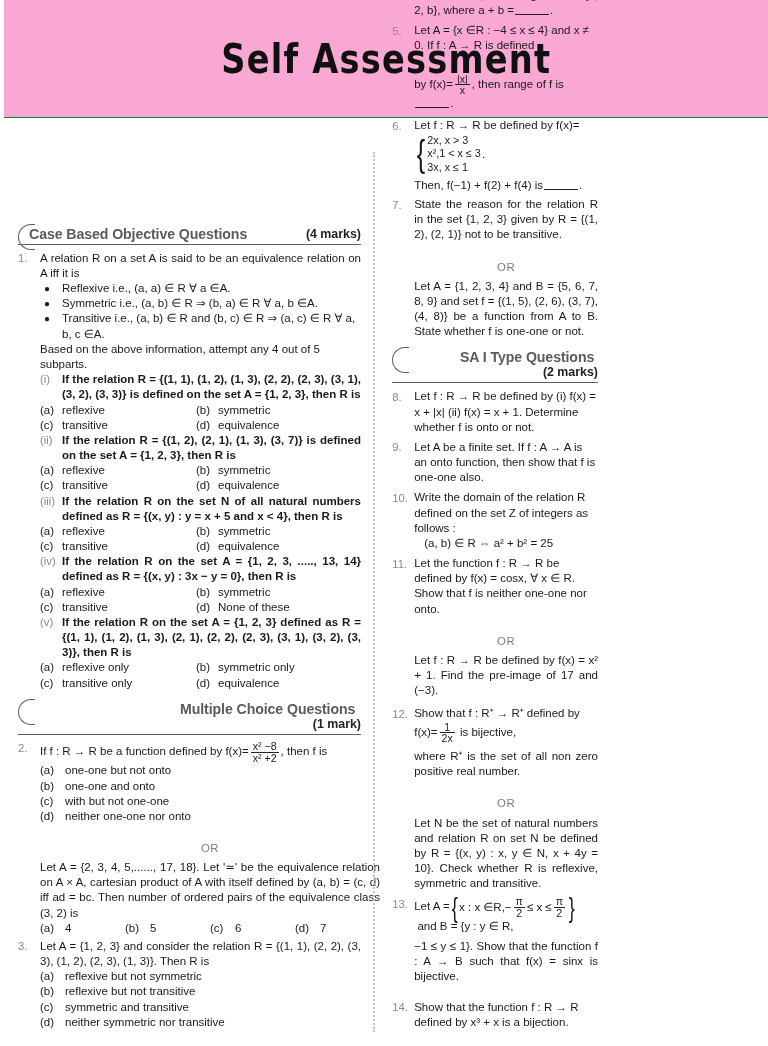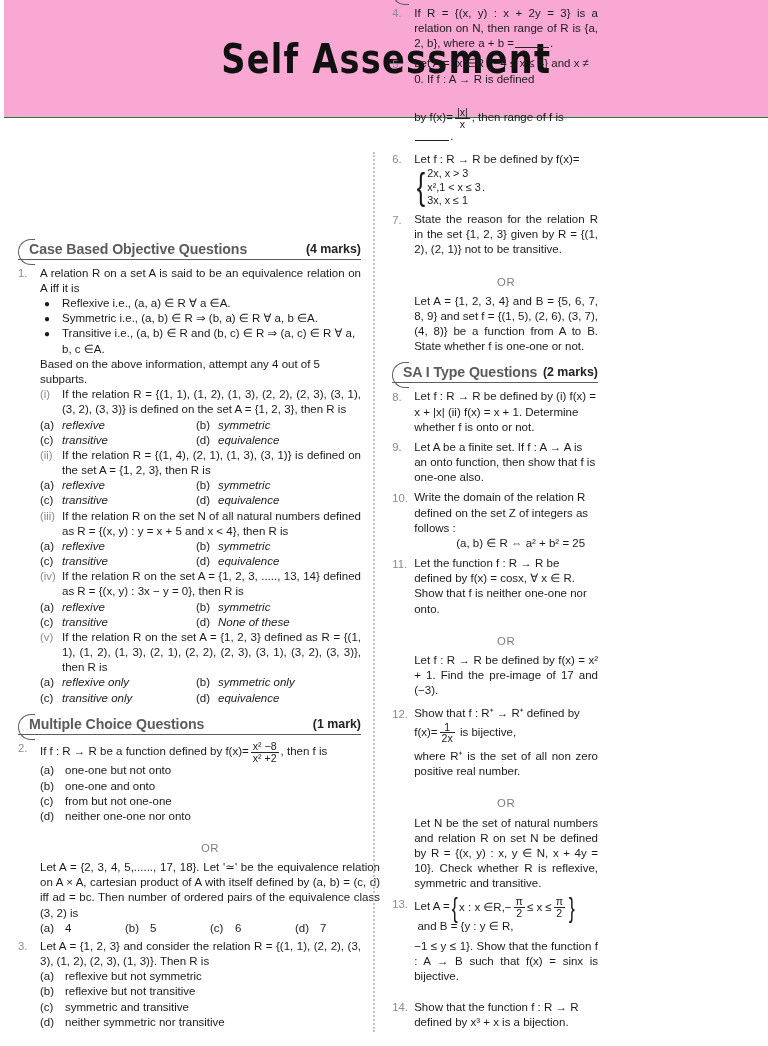--- a/index.html
+++ b/index.html
@@ -68,21 +68,21 @@
   }
   .sec-title{
     font-size:14.6px;font-weight:600;color:#5b5b5b;
     letter-spacing:-0.1px;white-space:nowrap;
     transform:scaleX(0.97);transform-origin:left;
   }
   .sec-marks{
     font-size:12.4px;font-weight:bold;color:#222;white-space:nowrap;
     padding-bottom:1px;
   }
-  .sec.spaced{margin-top:9px;}
+  .sec.spaced{margin-top:9px;flex-direction:column;}
   
   .q{
     display:flex;
     margin:0 0 2px 0;
     font-size:11.5px;
     line-height:1.32;
   }
   .q-num{
     width:22px;min-width:22px;
     color:#8a8a8a;
@@ -95,26 +95,26 @@
   
   .bul{
     display:flex;margin-left:4px;
   }
   .bul-dot{
     width:18px;min-width:18px;text-align:left;font-size:10px;padding-top:1px;
   }
   
   .sub{display:flex;margin-top:0px;}
   .sub-num{width:22px;min-width:22px;color:#8a8a8a;font-size:11.3px;}
-  .sub-body{flex:1;}
+  .sub-body{flex:1;font-weight:bold;}
   
   .opts{display:flex;margin-top:0px;}
   .opt{display:flex;}
   .opt-l{width:22px;min-width:22px;}
-  .opt-t{white-space:nowrap;font-style:italic;}
+  .opt-t{white-space:nowrap;}
   .optA{width:156px;min-width:156px;display:flex;}
   .optB{display:flex;}
   
   .optlist .opt{margin-left:0px;}
   .optlist .opt-l{width:25px;min-width:25px;}
   
   .opt4{display:flex;margin-top:0px;}
   .opt4 .cell{display:flex;width:85px;min-width:85px;}
   .opt4 .cell .opt-l{width:25px;min-width:25px;}
   
@@ -139,21 +139,21 @@
   }
   .piece .rows{display:inline-block;text-align:left;line-height:1.28;font-size:10.8px;}
   .setbr{
     display:inline-flex;align-items:center;vertical-align:middle;
   }
   .setbr .bb{font-size:28px;line-height:0.7;font-weight:300;display:inline-block;transform:scaleX(0.65);}
   .blank{
     display:inline-block;width:34px;border-bottom:1.1px solid #222;
     vertical-align:-1px;margin:0 1px;
   }
-  .indent{margin-left:42px;}
+  .indent{margin-left:10px;}
 </style>
 </head>
 <body>
 
 <div class="page">
 
   <div class="banner">
     <div class="banner-title">Self Assessment</div>
   </div>
 
@@ -206,21 +206,21 @@
               <span class="opt-t">transitive</span>
             </span>
             <span class="optB">
               <span class="opt-l">(d)</span>
               <span class="opt-t">equivalence</span>
             </span>
           </div>
 
           <div class="sub">
             <span class="sub-num">(ii)</span>
-            <span class="sub-body just">If the relation R = {(1, 4), (2, 1), (1, 3), (3, 1)} is defined on the set A = {1, 2, 3}, then R is</span>
+            <span class="sub-body just">If the relation R = {(1, 2), (2, 1), (1, 3), (3, 7)} is defined on the set A = {1, 2, 3}, then R is</span>
           </div>
           <div class="opts">
             <span class="optA">
               <span class="opt-l">(a)</span>
               <span class="opt-t">reflexive</span>
             </span>
             <span class="optB">
               <span class="opt-l">(b)</span>
               <span class="opt-t">symmetric</span>
             </span>
@@ -328,21 +328,21 @@
             <div class="opt">
               <span class="opt-l">(a)</span>
               <span>one-one but not onto</span>
             </div>
             <div class="opt">
               <span class="opt-l">(b)</span>
               <span>one-one and onto</span>
             </div>
             <div class="opt">
               <span class="opt-l">(c)</span>
-              <span>from but not one-one</span>
+              <span>with but not one-one</span>
             </div>
             <div class="opt">
               <span class="opt-l">(d)</span>
               <span>neither one-one nor onto</span>
             </div>
           </div>
           <div class="or">OR</div>
           <p class="just">Let A = {2, 3, 4, 5,......, 17, 18}. Let '≃' be the equivalence relation on A × A, cartesian product of A with itself defined by (a, b) = (c, d) iff ad = bc. Then number of ordered pairs of the equivalence class (3, 2) is</p>
           <div class="opt4">
             <span class="cell">
@@ -423,20 +423,23 @@
         <div class="q-body">
           <p>
             <span>Let f : R → R be defined by f(x)=</span><span class="piece">
                 <span class="brace">{</span>
                 <span class="rows">
                   <span style="display:block">2x, x &gt; 3</span>
                   <span style="display:block">x²,1 &lt; x ≤ 3</span>
                   <span style="display:block">3x, x ≤ 1</span>
                 </span>
               </span><span>.</span>
+          </p>
+          <p style="margin-top:3px;">
+            <span>Then, f(−1) + f(2) + f(4) is</span><span class="blank"></span><span>.</span>
           </p>
         </div>
       </div>
 
       <div class="q" style="margin-top:4px;">
         <div class="q-num">7.</div>
         <div class="q-body">
           <p class="just">State the reason for the relation R in the set {1, 2, 3} given by R = {(1, 2), (2, 1)} not to be transitive.</p>
           <div class="or">OR</div>
           <p class="just">Let A = {1, 2, 3, 4} and B = {5, 6, 7, 8, 9} and set f = {(1, 5), (2, 6), (3, 7), (4, 8)} be a function from A to B. State whether f is one-one or not.</p>

